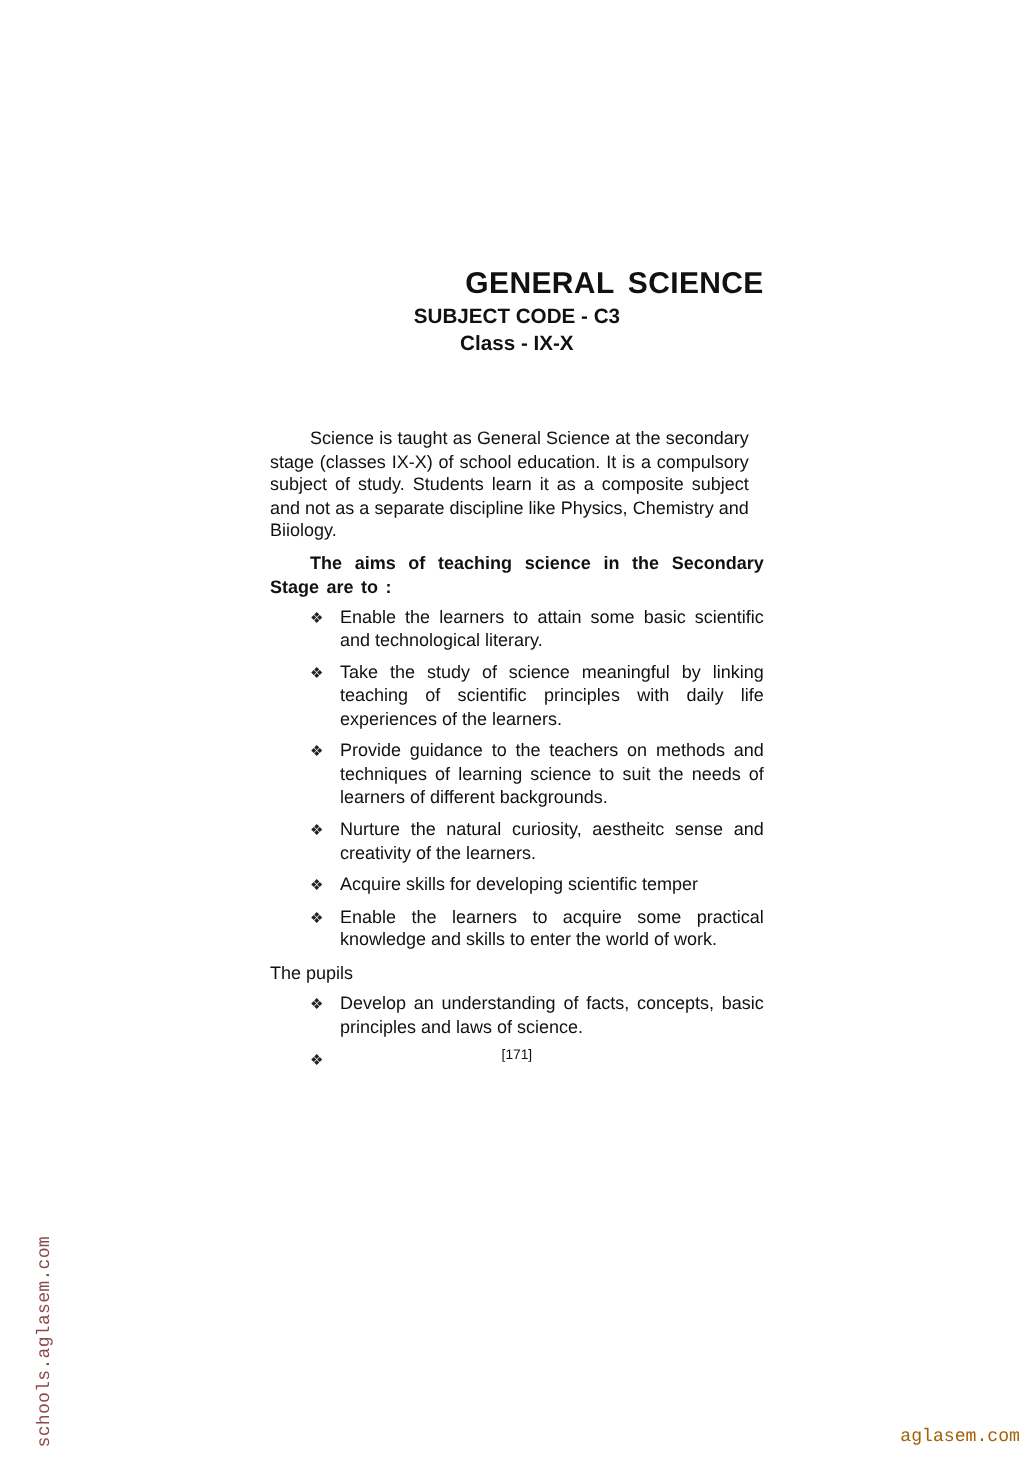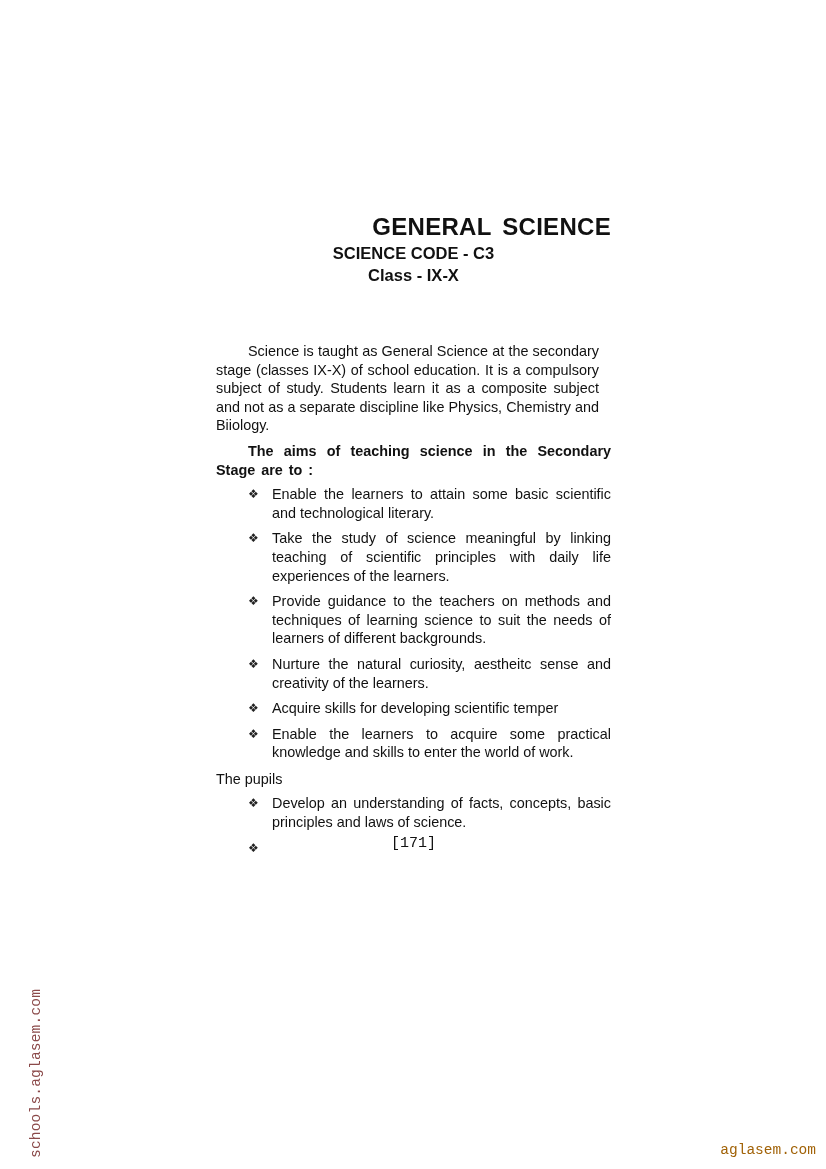--- a/index.html
+++ b/index.html
@@ -33,39 +33,39 @@
     ul.bullets li .bullet {
       position: absolute; left: 32px; top: 0; font-size: 12px; color: #222;
     }
     .objectives-heading {
       margin: 2px 0 0 0; font-size: 14.4px; line-height: 18.6px; font-weight: bold; font-style: italic;
     }
     .pupils {
       margin: 8px 0 0 0; font-size: 14.4px; line-height: 18.6px;
     }
     .page-number {
-      text-align: center; font-family: Liberation Mono, monospace; font-size: 15px;
+      text-align: center; font-family: Liberation Sans, sans-serif; font-size: 11px;
       margin: 0; line-height: 18px; margin-top: -4px; padding-left: 0;
     }
     .watermark-side {
       position: absolute; left: 28px; top: 1158px; transform-origin: left top;
       transform: rotate(-90deg); font-family: "Liberation Mono", monospace; font-size: 14.5px;
       color: #8b4a4a; white-space: nowrap; letter-spacing: 0.2px;
     }
     .watermark-bottom {
       position: absolute; right: 10px; top: 1142px; font-family: "Liberation Mono", monospace;
       font-size: 14.5px; color: #a16207; white-space: nowrap;
     }
   </style>
 </head>
 <body>
 
 <div class="page-content">
   <h1 class="title">GENERAL SCIENCE</h1>
-  <p class="subtitle">SCIENCE CODE - C3</p>
+  <p class="subtitle">SUBJECT CODE - C3</p>
   <p class="subtitle">Class - IX-X</p>
 
   <p class="intro">Science is taught as General Science at the secondary stage (classes IX-X) of school education. It is a compulsory subject of study. Students learn it as a composite subject and not as a separate discipline like Physics, Chemistry and Biiology.</p>
 
   <p class="aims-heading">The aims of teaching science in the Secondary Stage are to :</p>
 
   <ul class="bullets">
     <li><span class="bullet">❖</span><span>Enable the learners to attain some basic scientific and technological literary.</span></li>
     <li><span class="bullet">❖</span><span>Take the study of science meaningful by linking teaching of scientific principles with daily life experiences of the learners.</span></li>
     <li><span class="bullet">❖</span><span>Provide guidance to the teachers on methods and techniques of learning science to suit the needs of learners of different backgrounds.</span></li>

